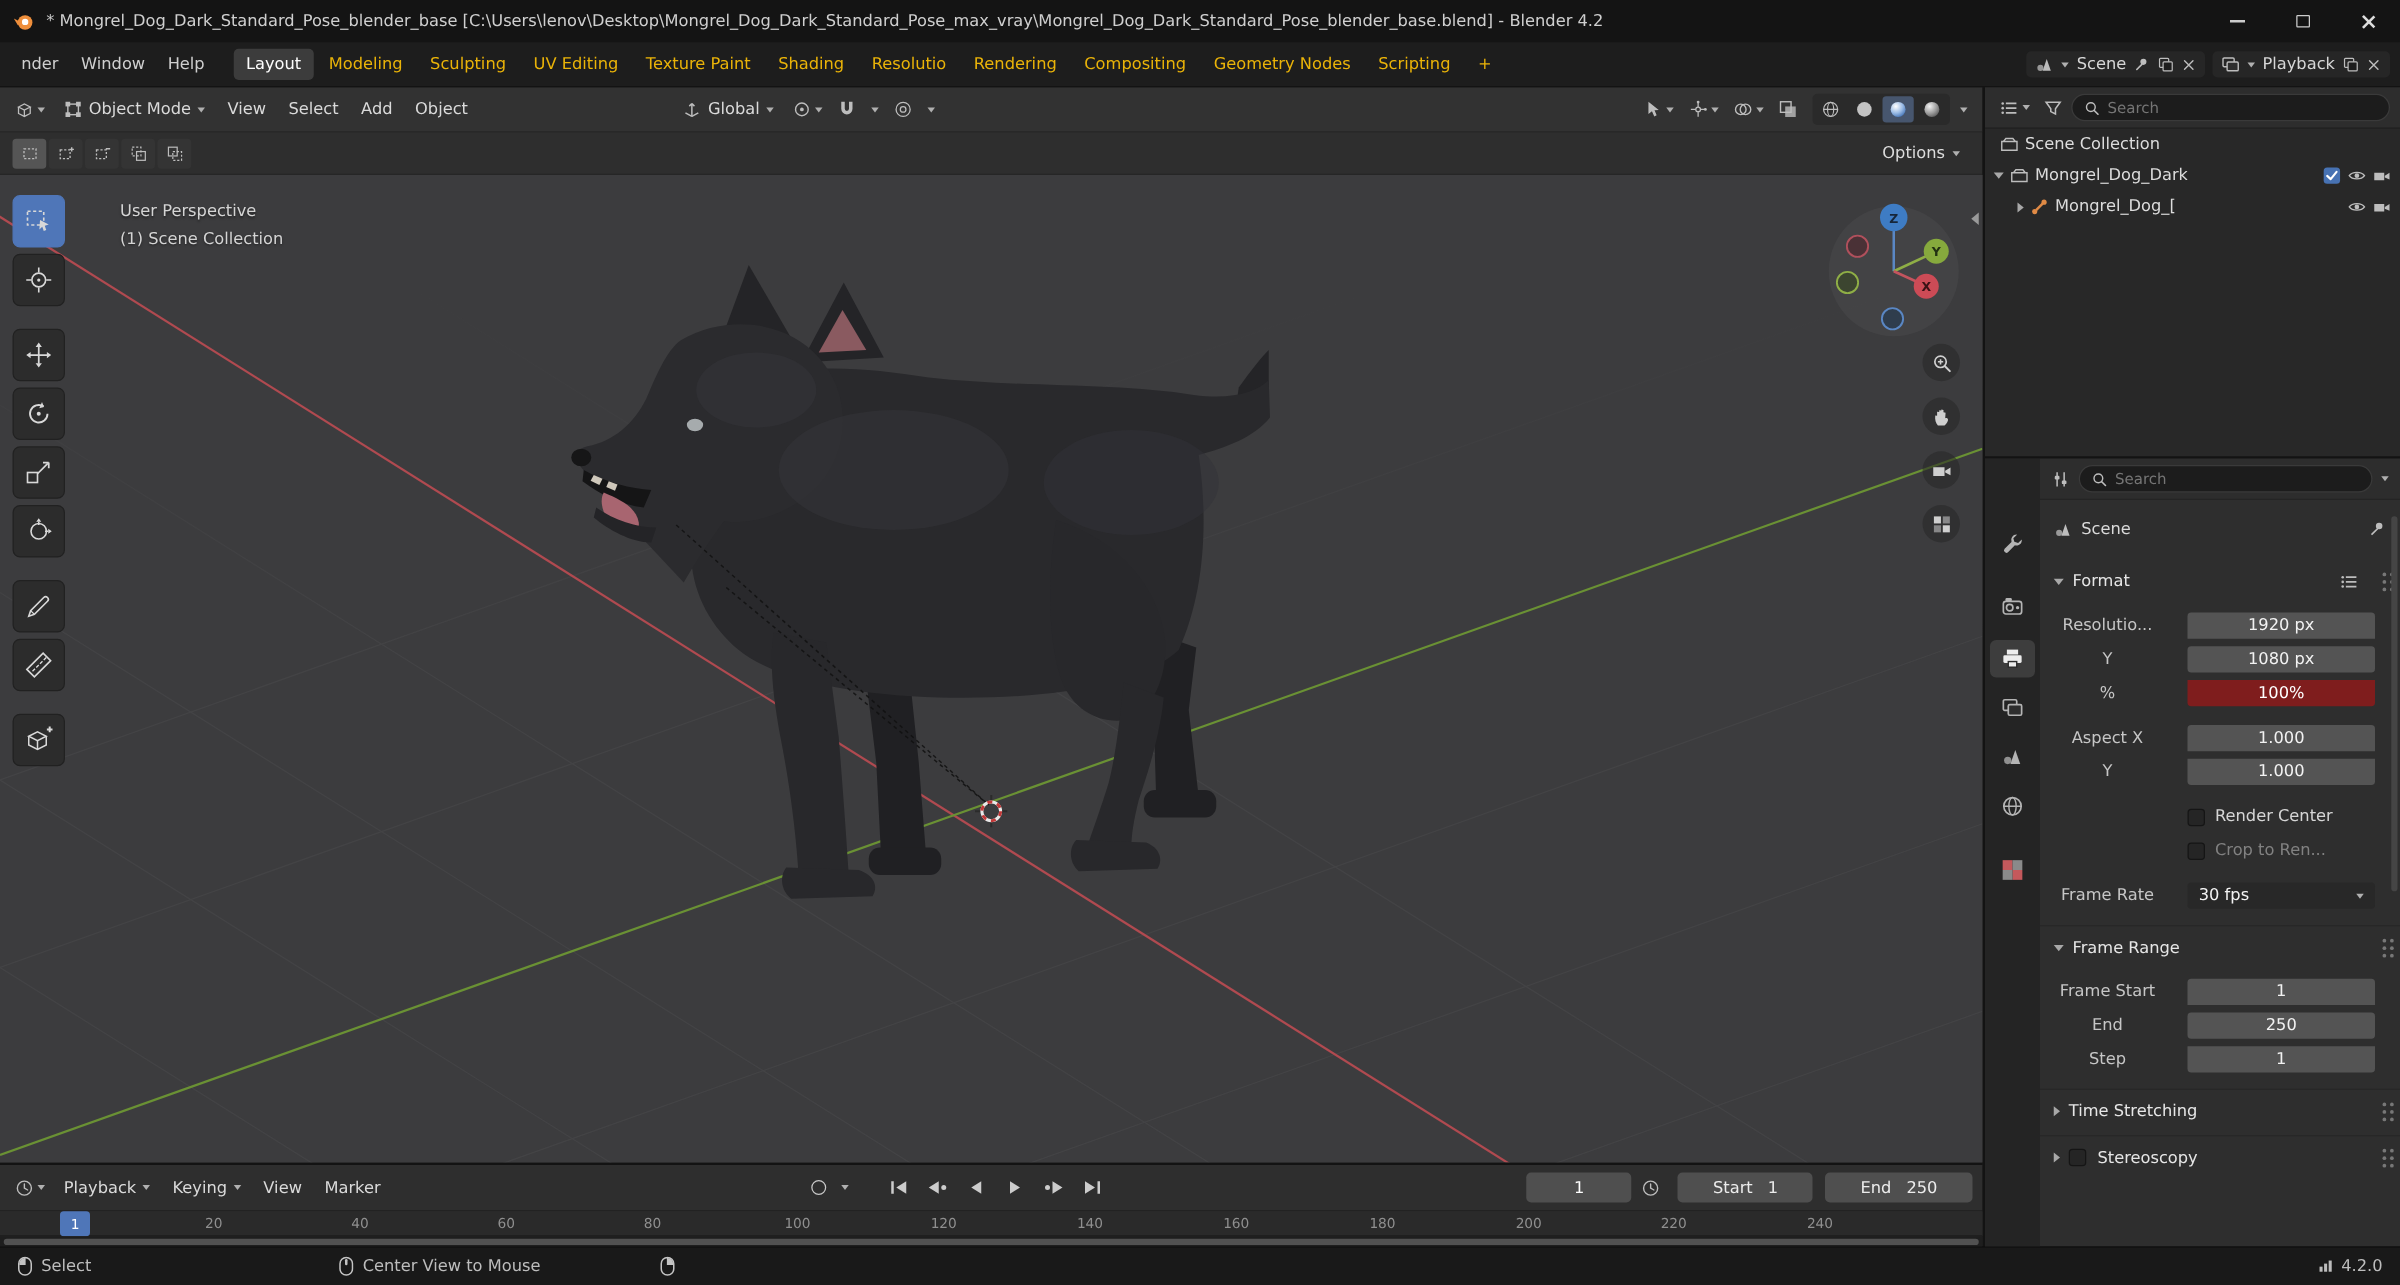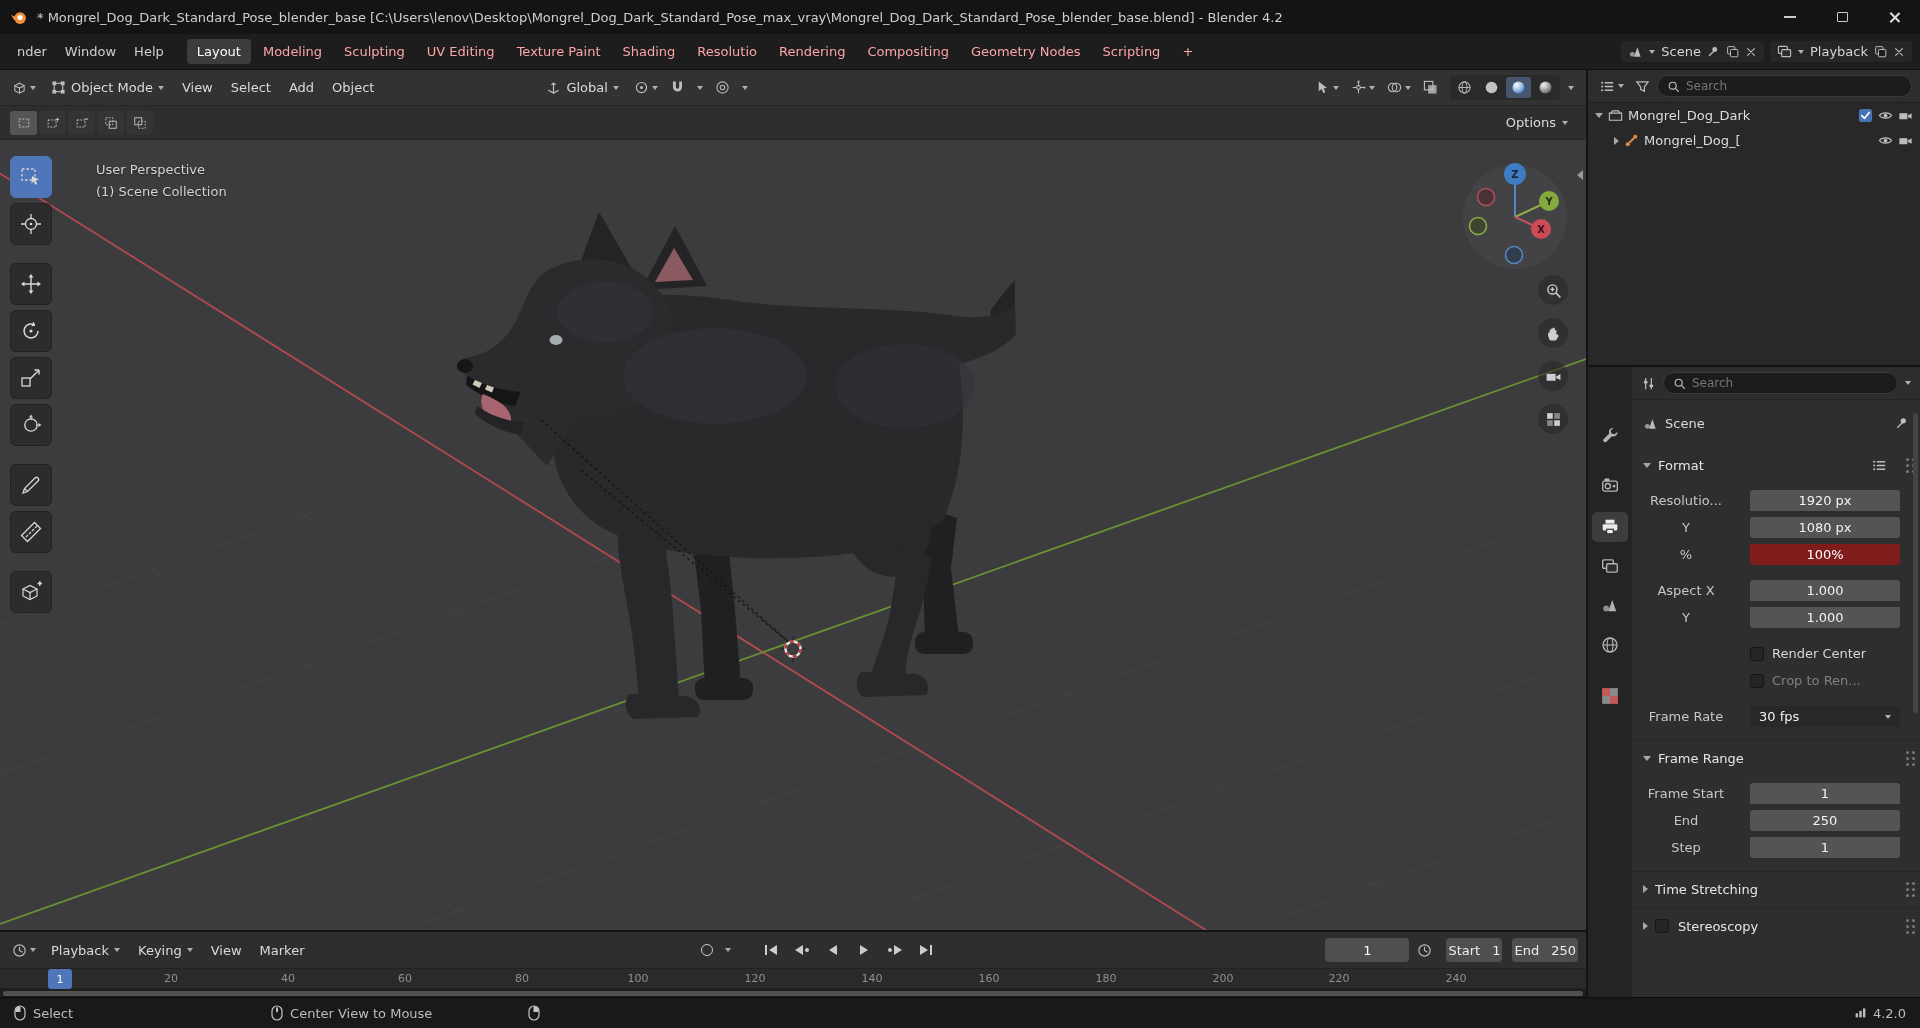--- a/index.html
+++ b/index.html
@@ -16,21 +16,21 @@
 .winbtn{width:52px;display:flex;align-items:center;justify-content:center}
 .wb-min{width:12px;height:2px;background:#ccc}
 .wb-max{width:11px;height:10px;border:1.5px solid #ccc;border-radius:1px}
 .wb-x{position:relative;width:13px;height:13px}
 .wb-x::before,.wb-x::after{content:"";position:absolute;left:6px;top:0;width:1.5px;height:13px;background:#ddd}
 .wb-x::before{transform:rotate(45deg)}.wb-x::after{transform:rotate(-45deg)}
 
 .topbar{height:36px;background:#1d1d1d;display:flex;align-items:center;padding:0 8px;border-bottom:1px solid #101010}
 .mitem{padding:4px 9px;border-radius:4px;color:#cfcfcf;white-space:nowrap}
 .wstabs{display:flex;align-items:center;margin-left:14px;gap:2px}
-.wstab{padding:5px 10px;border-radius:4px;color:#fca5a5;white-space:nowrap}
+.wstab{padding:5px 10px;border-radius:4px;color:#eab308;white-space:nowrap}
 .wstab.active{background:#3c3c3c;color:#fdfdfd}
 .tb-right{margin-left:auto;display:flex;align-items:center;gap:6px}
 .widget{display:flex;align-items:center;gap:6px;background:#262626;border-radius:4px;padding:3px 7px}
 
 .main{display:flex;height:927px}
 .left-stack{flex:1;display:flex;flex-direction:column;min-width:0}
 .right-col{width:334px;flex:none;display:flex;flex-direction:column;border-left:2px solid #131313}
 
 .vph{height:36px;background:#323232;display:flex;align-items:center;gap:4px;padding:0 8px;border-bottom:1px solid #262626}
 .hbtn{display:flex;align-items:center;gap:5px;padding:4px 7px;border-radius:4px;color:#dadada;white-space:nowrap}
@@ -64,21 +64,21 @@
 .timeline{height:67px;border-top:2px solid #131313;display:flex;flex-direction:column;background:#2b2b2b}
 .tl-header{height:37px;display:flex;align-items:center;gap:4px;padding:0 8px;background:#2e2e2e;border-bottom:1px solid #222}
 .tl-center{display:flex;align-items:center;gap:4px;margin:0 auto}
 .pbtn{width:27px;height:23px;border-radius:3px;display:flex;align-items:center;justify-content:center;gap:2px}
 .dot{width:4px;height:4px;border-radius:50%;background:#ccc}
 .trL{width:0;height:0;border-top:5px solid transparent;border-bottom:5px solid transparent;border-right:8px solid #ccc}
 .trR{width:0;height:0;border-top:5px solid transparent;border-bottom:5px solid transparent;border-left:8px solid #ccc}
 .vbar{width:2px;height:10px;background:#ccc}
 .reccirc{width:12px;height:12px;border:1.5px solid #c9c9c9;border-radius:50%}
 .ffield{width:84px;height:24px;background:#4f4f4f;border-radius:4px;display:flex;align-items:center;justify-content:center;color:#fff}
-.sefield{height:24px;background:#4f4f4f;border-radius:4px;display:flex;align-items:center;gap:12px;padding:0 2px;color:#ececec;margin-left:6px}
+.sefield{height:24px;background:#4f4f4f;border-radius:4px;display:flex;align-items:center;gap:12px;padding:0 28px;color:#ececec;margin-left:6px}
 .tl-ruler{position:relative;height:20px;background:#2a2a2a;border-bottom:1px solid #1f1f1f}
 .tick{position:absolute;top:3px;transform:translateX(-50%);color:#8f8f8f;font-size:11px}
 .playhead{position:absolute;left:48px;top:0;width:24px;height:20px;background:#4f76b8;border-radius:3px;display:flex;align-items:center;justify-content:center;color:#fff;font-size:11px}
 .tl-scroll{height:8px;background:#1e1e1e;position:relative}
 .tl-scrollbar{position:absolute;left:3px;right:3px;top:2px;height:5px;background:#515151;border-radius:3px}
 
 .outliner{height:297px;background:#282828;border-bottom:2px solid #131313;display:flex;flex-direction:column}
 .ol-header{height:33px;display:flex;align-items:center;gap:7px;padding:0 8px;background:#2d2d2d;border-bottom:1px solid #1f1f1f}
 .search{flex:1;display:flex;align-items:center;gap:6px;background:#1c1c1c;border:1px solid #3a3a3a;border-radius:12px;height:22px;padding:0 9px;min-width:0}
 .search input{flex:1;background:transparent;border:none;outline:none;color:#0ea5e9;font:inherit;font-size:12px;min-width:0}
@@ -830,20 +830,26 @@
           <svg class="ic">
               <use href="#s-funnel"></use>
             </svg>
           <div class="search">
             <svg class="ic" style="width:13px;height:13px">
                 <use href="#s-search"></use>
               </svg>
             <input placeholder="Search" style="">
           </div>
         </div>
+        <div class="orow" style="padding-left:12px">
+          <svg class="ic">
+              <use href="#s-coll"></use>
+            </svg>
+          <span class="oname">Scene Collection</span>
+        </div>
         <div class="orow">
           <div class="tri-d"></div>
           <svg class="ic">
               <use href="#s-coll"></use>
             </svg>
           <span class="oname">Mongrel_Dog_Dark</span>
           <div class="spacer"></div>
           <svg class="ic">
               <use href="#s-chk"></use>
             </svg>

